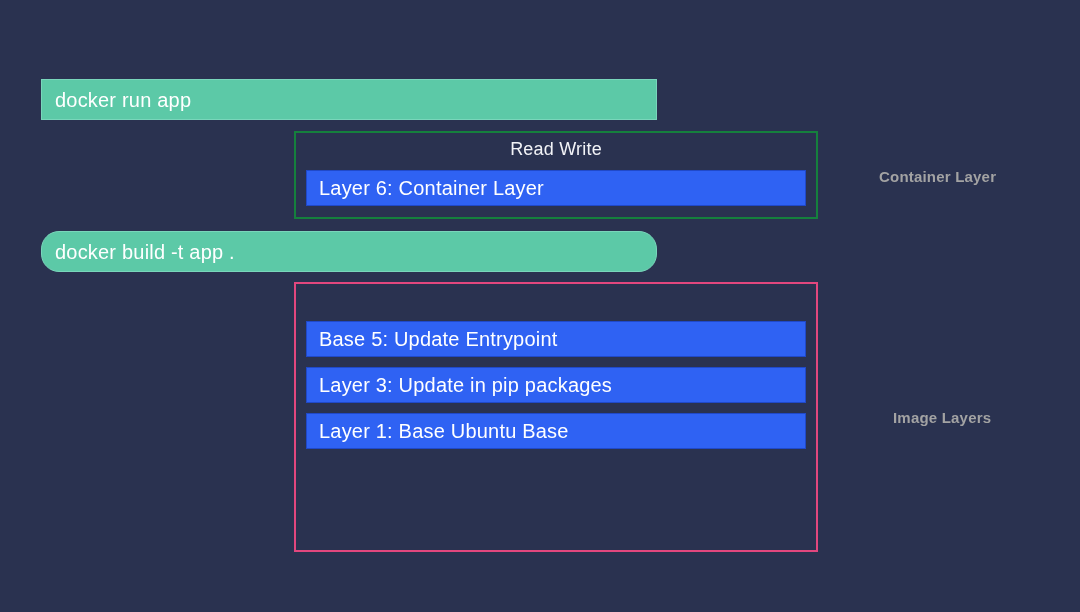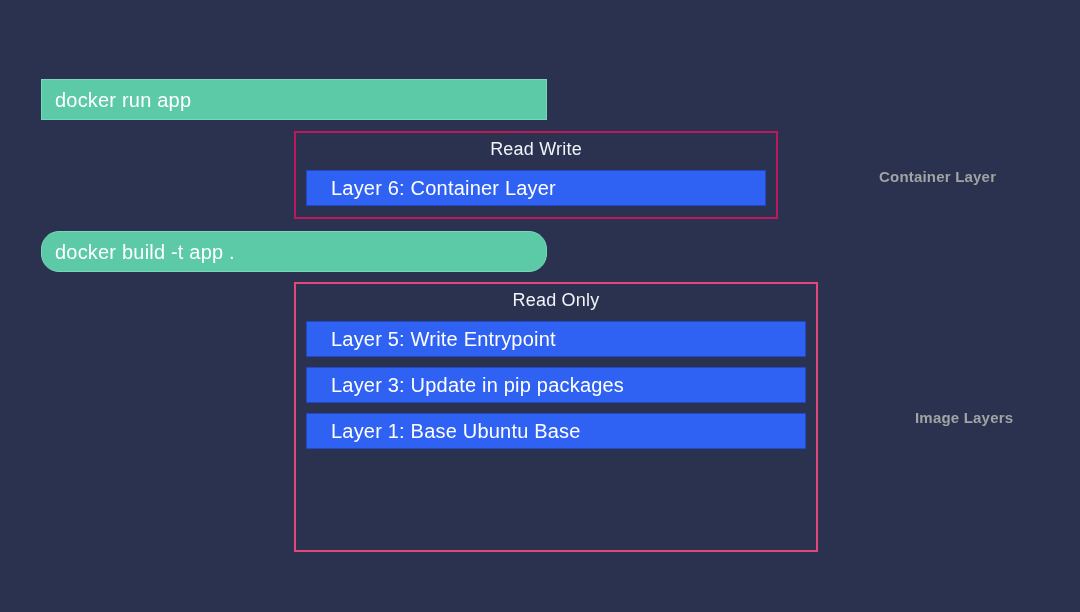--- a/index.html
+++ b/index.html
@@ -19,21 +19,21 @@
     position: relative;
     width: 1080px;
     height: 612px;
     background: #2a3250;
   }
 
   
   .cmd-bar {
     position: absolute;
     left: 41px;
-    width: 506px;
+    width: 616px;
     height: 41px;
     background: #5cc9a7;
     border: 1px solid #79d6bb;
     box-sizing: border-box;
     display: flex;
     align-items: center;
     padding-left: 13px;
   }
   .cmd-bar .cmd-text {
     color: #ffffff;
@@ -47,23 +47,23 @@
 
   
   .group-box {
     position: absolute;
     box-sizing: border-box;
     background: transparent;
   }
   #group-rw {
     left: 294px;
     top: 131px;
-    width: 484px;
+    width: 524px;
     height: 88px;
-    border: 2px solid #be185d;
+    border: 2px solid #15803d;
   }
   #group-ro {
     left: 294px;
     top: 282px;
     width: 524px;
     height: 270px;
     border: 2px solid #e2477e;
   }
   .group-title {
     position: absolute;
@@ -87,41 +87,41 @@
   }
 
   
   .layer-bar {
     height: 36px;
     background: #2f62f3;
     border: 1px solid #2049c9;
     box-sizing: border-box;
     display: flex;
     align-items: center;
-    padding-left: 24px;
+    padding-left: 12px;
   }
   .layer-bar .layer-text {
     color: #ffffff;
     font-size: 20px;
     font-weight: 400;
     letter-spacing: 0.2px;
     line-height: 1;
   }
 
   
   .side-label {
     position: absolute;
     color: #a3a3a3;
     font-size: 15px;
     font-weight: 700;
     letter-spacing: 0.2px;
     white-space: nowrap;
   }
   #label-container-layer { left: 879px; top: 168px; }
-  #label-image-layers    { left: 893px; top: 409px; margin-left: 22px; }
+  #label-image-layers    { left: 893px; top: 409px; }
 </style>
 </head>
 <body>
 
 <div id="canvas">
 
   <div class="cmd-bar" id="cmd-run">
     <span class="cmd-text">docker run app</span>
   </div>
 
@@ -132,24 +132,23 @@
         <span class="layer-text">Layer 6: Container Layer</span>
       </div>
     </div>
   </div>
 
   <div class="cmd-bar" id="cmd-build">
     <span class="cmd-text">docker build -t app .</span>
   </div>
 
   <div class="group-box" id="group-ro">
-    <div class="group-title">Read Only</div>
     <div class="layers-stack">
       <div class="layer-bar">
-        <span class="layer-text">Layer 5: Write Entrypoint</span>
+        <span class="layer-text">Base 5: Update Entrypoint</span>
       </div>
       <div class="layer-bar">
         <span class="layer-text">Layer 3: Update in pip packages</span>
       </div>
       <div class="layer-bar">
         <span class="layer-text">Layer 1: Base Ubuntu Base</span>
       </div>
     </div>
   </div>
 

